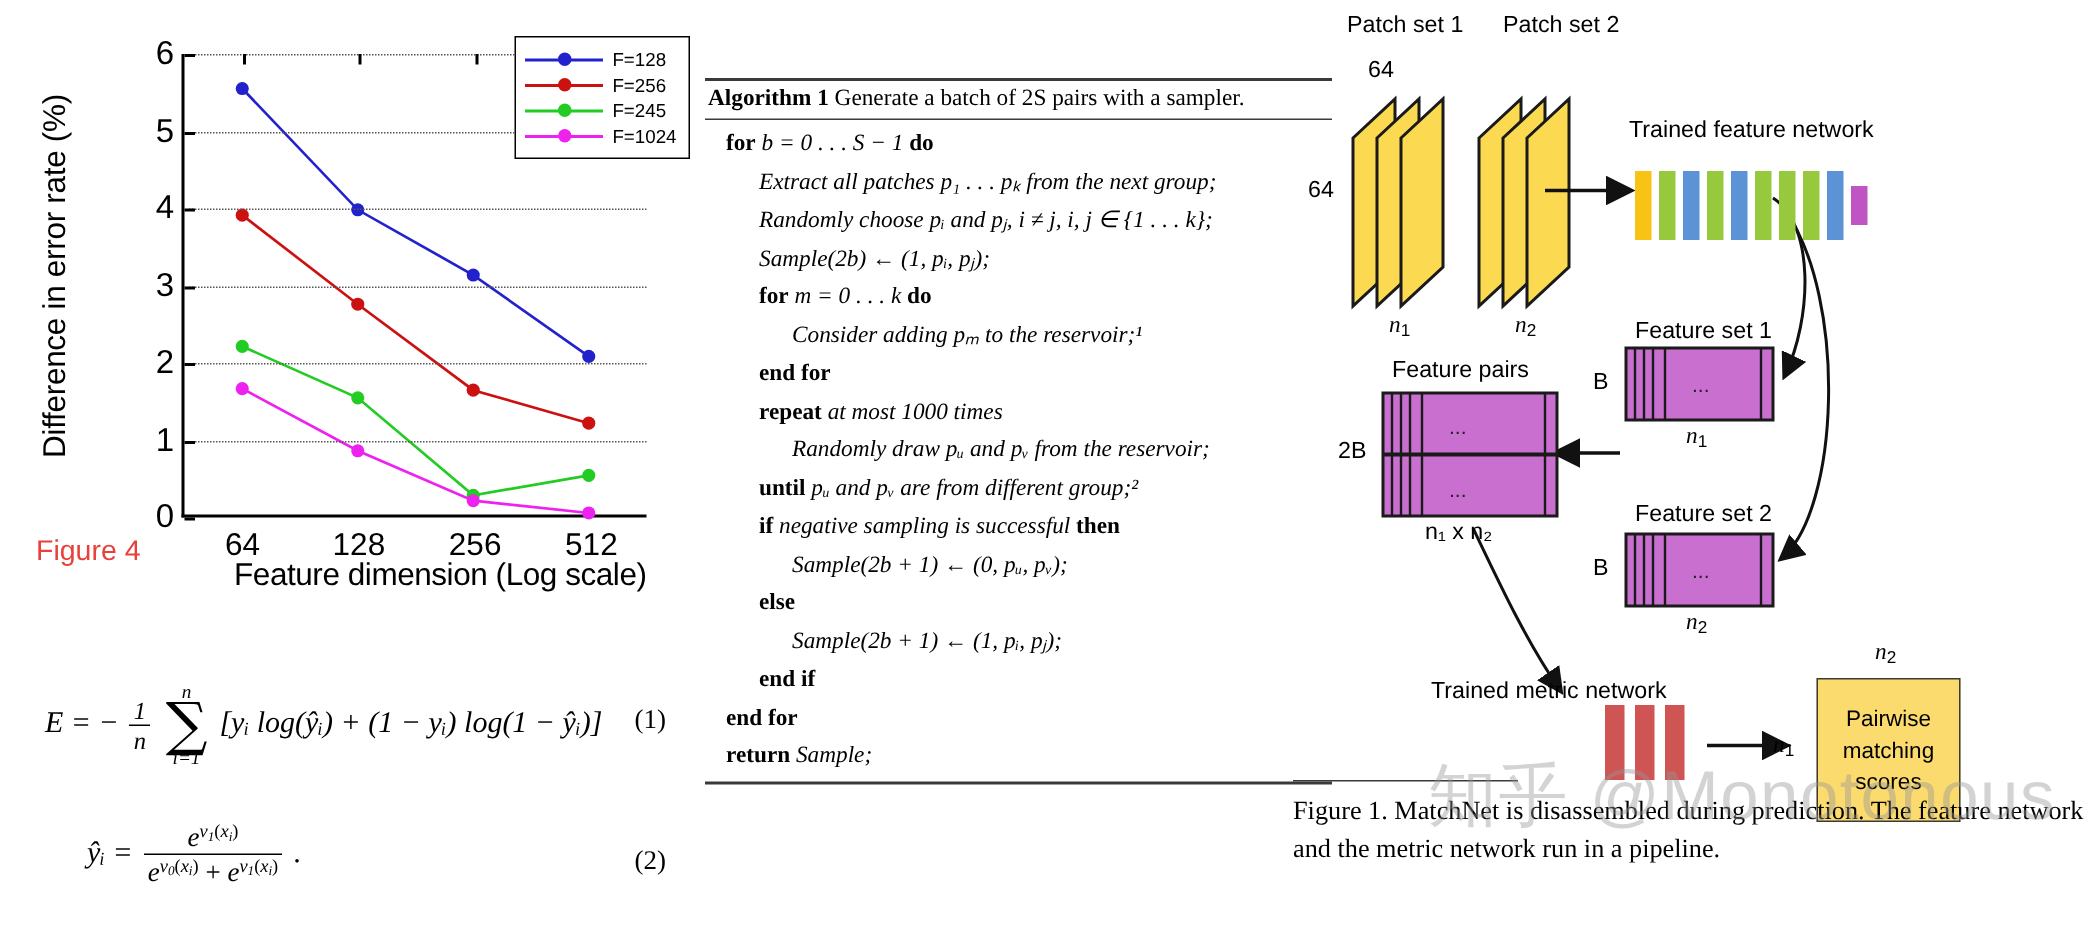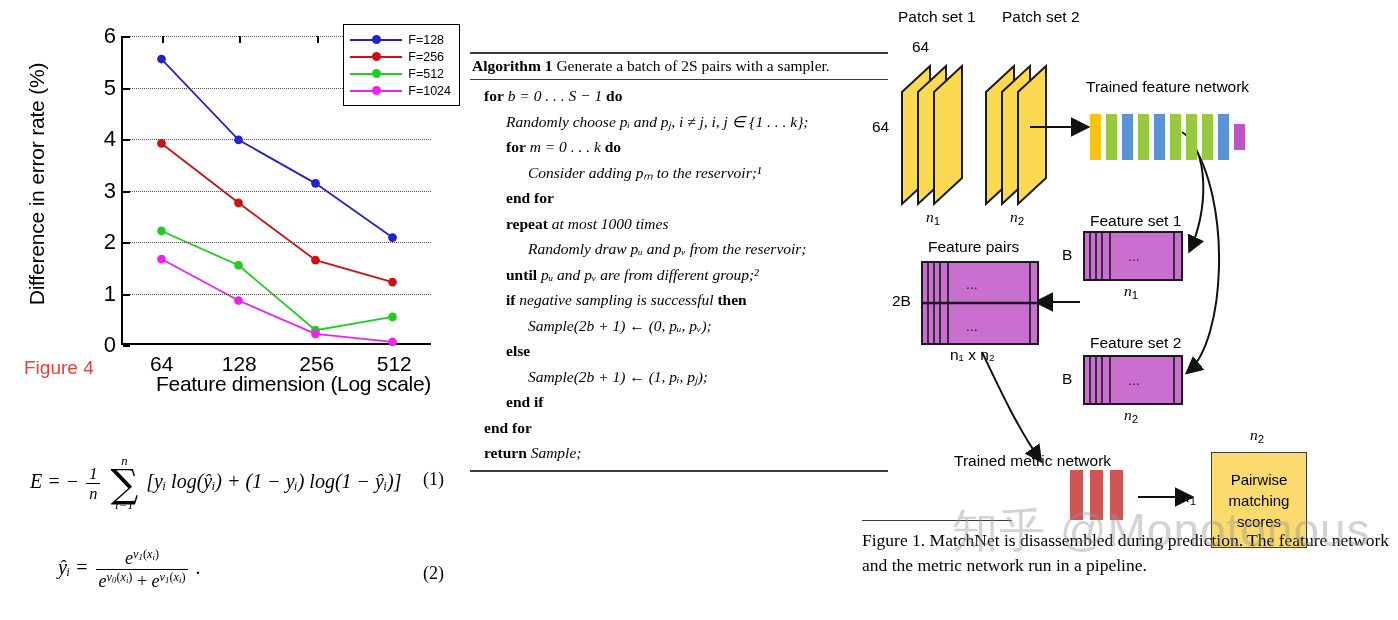--- a/index.html
+++ b/index.html
@@ -197,42 +197,44 @@
           <span class="legend-line" style="background: rgb(204, 17, 17);"></span>
           <span class="legend-dot" style="background: rgb(204, 17, 17);"></span>
         </span>
         <span class="legend-label">F=256</span>
       </div>
       <div class="legend-row">
         <span class="legend-swatch">
           <span class="legend-line" style="background: rgb(34, 204, 34);"></span>
           <span class="legend-dot" style="background: rgb(34, 204, 34);"></span>
         </span>
-        <span class="legend-label">F=512</span>
+        <span class="legend-label">F=245</span>
       </div>
       <div class="legend-row">
         <span class="legend-swatch">
           <span class="legend-line" style="background: rgb(238, 34, 238);"></span>
           <span class="legend-dot" style="background: rgb(238, 34, 238);"></span>
         </span>
         <span class="legend-label">F=1024</span>
       </div>
     </div>
 </div>
 
 <div id="panel-algo">
   <div class="rule-thick"></div>
   <div id="algo-title">
     <b>Algorithm 1</b>
     <span>Generate a batch of 2S pairs with a sampler.</span>
   </div>
   <div class="rule-thin"></div>
   <div id="algo-body">
       <div class="algo-line ind0"><span class="kw">for</span> <i class="m">b = 0 . . . S − 1 </i><span class="kw">do</span></div>
+      <div class="algo-line ind1"><i class="m">Extract all patches p₁ . . . pₖ from the next group;</i></div>
       <div class="algo-line ind1"><i class="m">Randomly choose pᵢ and pⱼ, i ≠ j, i, j ∈ {1 . . . k};</i></div>
+      <div class="algo-line ind1"><i class="m">Sample(2b) ← (1, pᵢ, pⱼ);</i></div>
       <div class="algo-line ind1"><span class="kw">for</span> <i class="m">m = 0 . . . k </i><span class="kw">do</span></div>
       <div class="algo-line ind2"><i class="m">Consider adding pₘ to the reservoir;¹</i></div>
       <div class="algo-line ind1"><span class="kw">end for</span> </div>
       <div class="algo-line ind1"><span class="kw">repeat</span> <i class="m">at most 1000 times</i></div>
       <div class="algo-line ind2"><i class="m">Randomly draw pᵤ and pᵥ from the reservoir;</i></div>
       <div class="algo-line ind1"><span class="kw">until</span> <i class="m">pᵤ and pᵥ are from different group;²</i></div>
       <div class="algo-line ind1"><span class="kw">if</span> <i class="m">negative sampling is successful </i><span class="kw">then</span></div>
       <div class="algo-line ind2"><i class="m">Sample(2b + 1) ← (0, pᵤ, pᵥ);</i></div>
       <div class="algo-line ind1"><span class="kw">else</span> </div>
       <div class="algo-line ind2"><i class="m">Sample(2b + 1) ← (1, pᵢ, pⱼ);</i></div>

